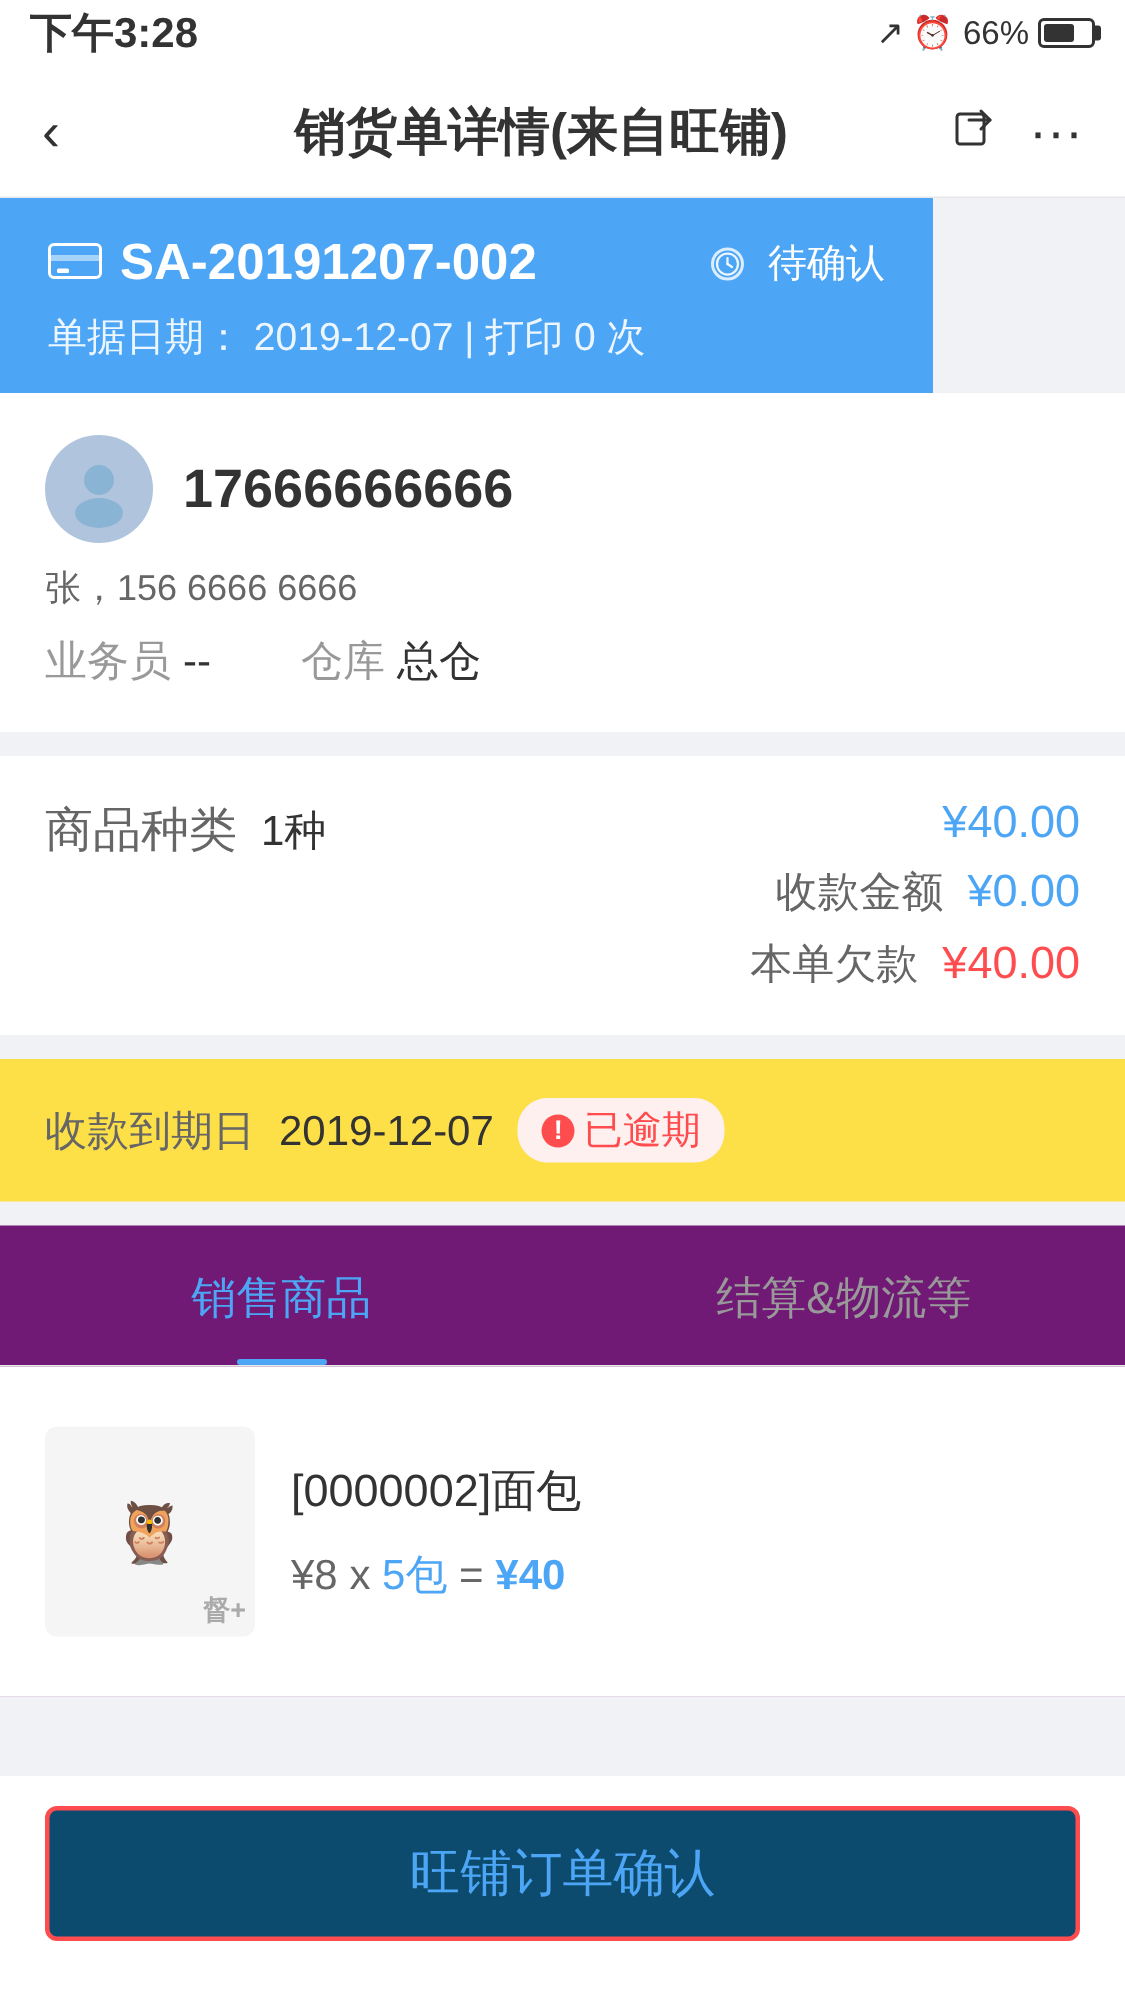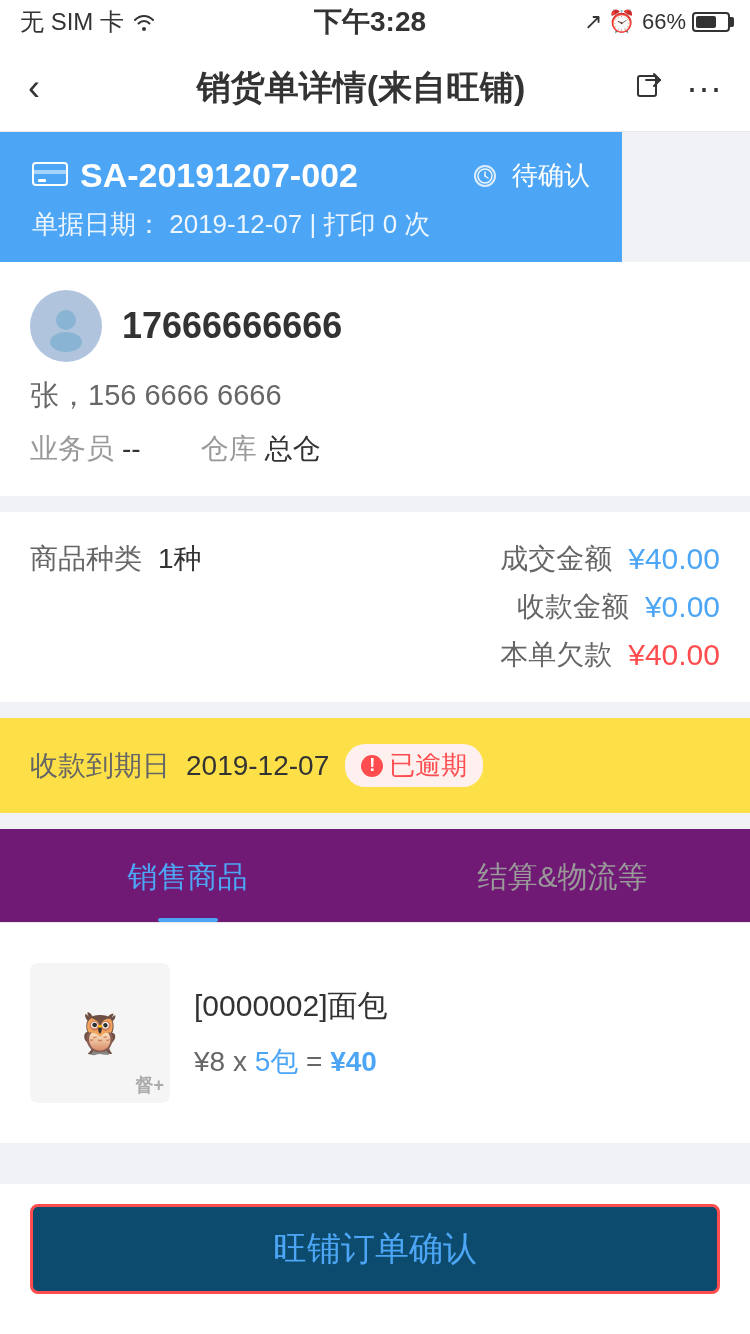--- a/index.html
+++ b/index.html
@@ -166,21 +166,21 @@
       align-items: center;
       justify-content: center;
       flex-shrink: 0;
     }
     .customer-phone {
       font-size: 36px;
       font-weight: 600;
       color: #333;
     }
     .customer-name {
-      font-size: 29px;
+      font-size: 24px;
       color: #666;
       margin-bottom: 14px;
     }
     .customer-meta {
       display: flex;
       align-items: center;
       gap: 60px;
       font-size: 28px;
       color: #666;
     }
@@ -200,21 +200,21 @@
       display: flex;
       align-items: flex-start;
     }
     .summary-left {
       display: flex;
       align-items: center;
       gap: 16px;
       flex: 1;
     }
     .summary-label {
-      font-size: 28px;
+      font-size: 32px;
       color: #666;
     }
     .summary-kinds {
       font-size: 28px;
       color: #333;
     }
     .summary-right {
       display: flex;
       flex-direction: column;
       align-items: flex-end;
@@ -387,28 +387,20 @@
       display: inline-flex;
       align-items: center;
       justify-content: center;
       position: relative;
     }
   </style>
 </head>
 <body>
 
 <div class="status-bar">
-  <div class="status-bar-left">
-    <span>无 SIM 卡</span>
-    <svg class="wifi-icon" viewBox="0 0 24 18" fill="none">
-      <path d="M12 14a2 2 0 1 1 0 4 2 2 0 0 1 0-4z" fill="#333"></path>
-      <path d="M6.5 10.5C8 9 10 8 12 8s4 1 5.5 2.5" stroke="#333" stroke-width="2" fill="none" stroke-linecap="round"></path>
-      <path d="M3 7C5.5 4.5 8.6 3 12 3s6.5 1.5 9 4" stroke="#333" stroke-width="2" fill="none" stroke-linecap="round"></path>
-    </svg>
-  </div>
   <div class="status-bar-center">下午3:28</div>
   <div class="status-bar-right">
     <span>↗</span>
     <span>⏰</span>
     <span>66%</span>
     <div class="battery-outline">
       <div class="battery-fill"></div>
     </div>
   </div>
 </div>
@@ -479,21 +471,20 @@
   </div>
 </div>
 
 <div class="summary-section card">
   <div class="summary-left">
     <span class="summary-label">商品种类</span>
     <span class="summary-kinds">1种</span>
   </div>
   <div class="summary-right">
     <div class="amount-row">
-      <span class="amount-label">成交金额</span>
       <span class="amount-value">¥40.00</span>
     </div>
     <div class="amount-row">
       <span class="amount-label">收款金额</span>
       <span class="amount-value">¥0.00</span>
     </div>
     <div class="amount-row">
       <span class="amount-label">本单欠款</span>
       <span class="amount-value-red">¥40.00</span>
     </div>

